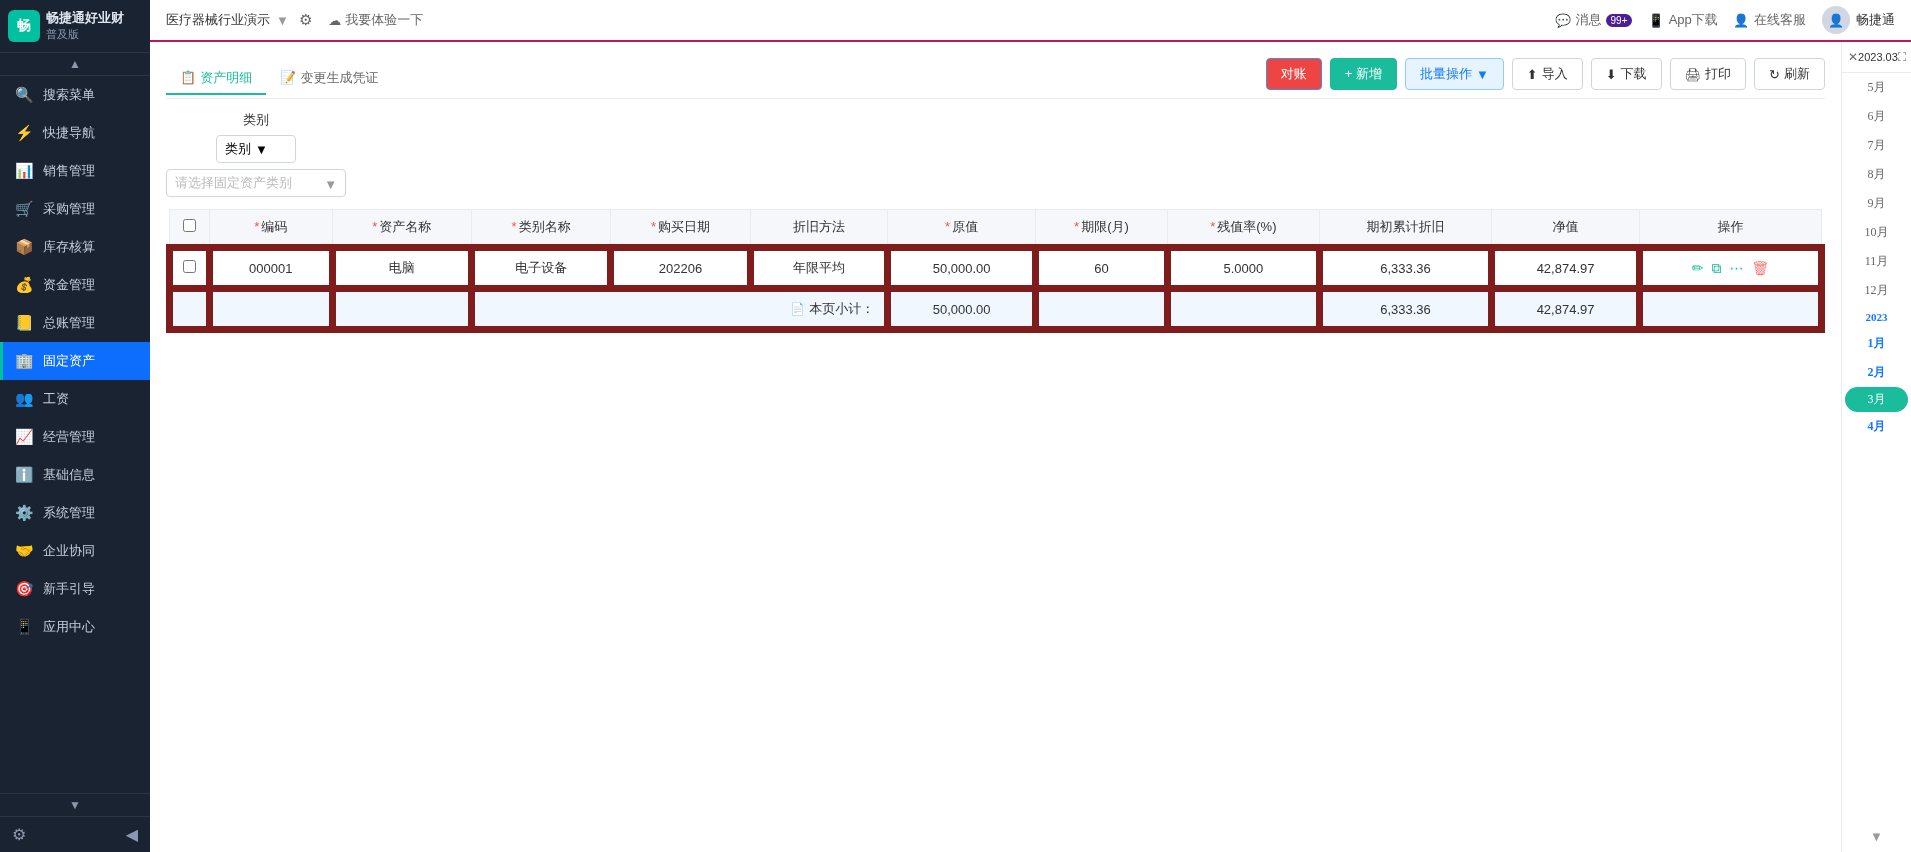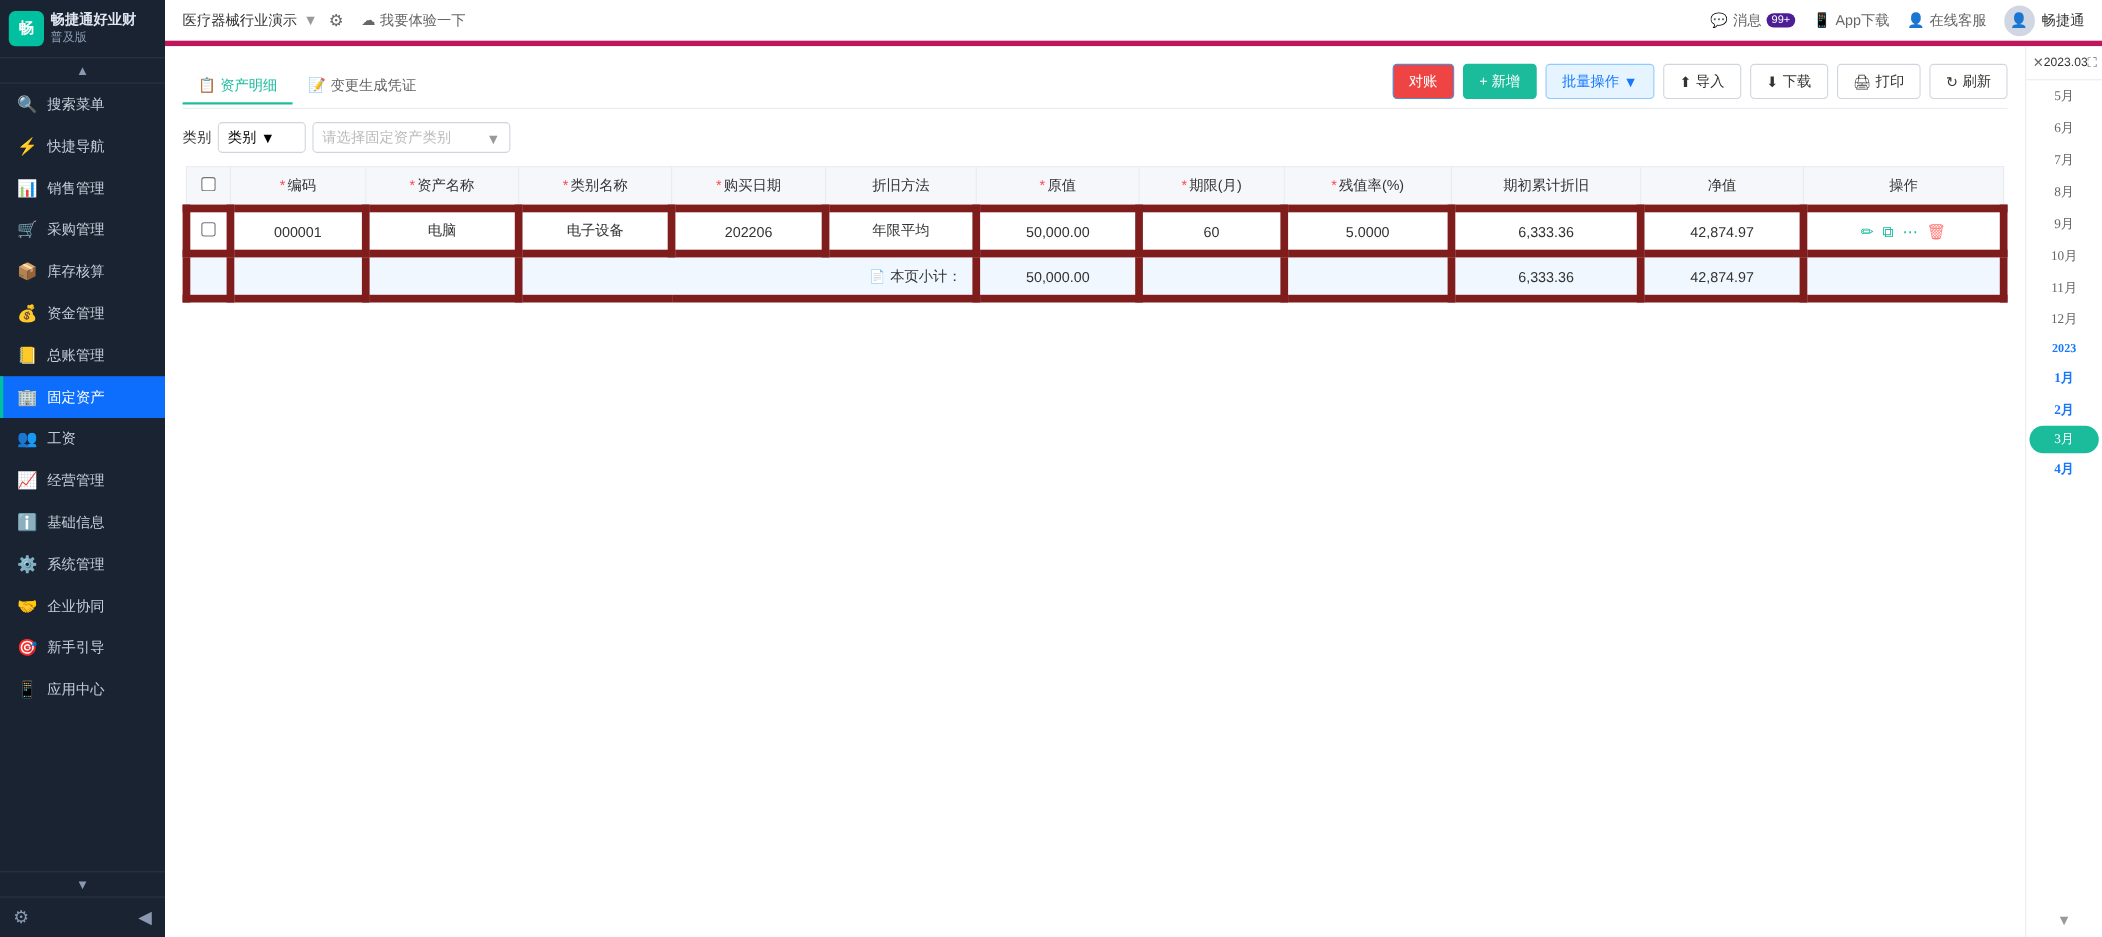--- a/index.html
+++ b/index.html
@@ -80,21 +80,21 @@
       overflow: hidden;
     }
 
     
     .topbar {
       background: #fff;
       height: 42px;
       display: flex;
       align-items: center;
       padding: 0 16px;
-      border-bottom: 5px solid #be185d;
+      border-bottom: 2px solid #be185d;
       flex-shrink: 0;
     }
     .topbar-company {
       display: flex;
       align-items: center;
       font-size: 13px;
       color: #333;
       cursor: pointer;
     }
     .topbar-company .chevron { margin-left: 6px; color: #999; }
@@ -213,20 +213,21 @@
       align-items: center;
       justify-content: space-between;
       margin-bottom: 12px;
     }
     .toolbar-left { display: flex; align-items: center; gap: 8px; }
 
     .select-wrap {
       display: flex;
       align-items: center;
       gap: 6px;
+      flex-direction: column;
     }
     .select-label { font-size: 13px; color: #333; }
     .custom-select {
       border: 1px solid #d0d5dd;
       border-radius: 4px;
       padding: 4px 8px;
       font-size: 13px;
       background: #fff;
       display: flex;
       align-items: center;

